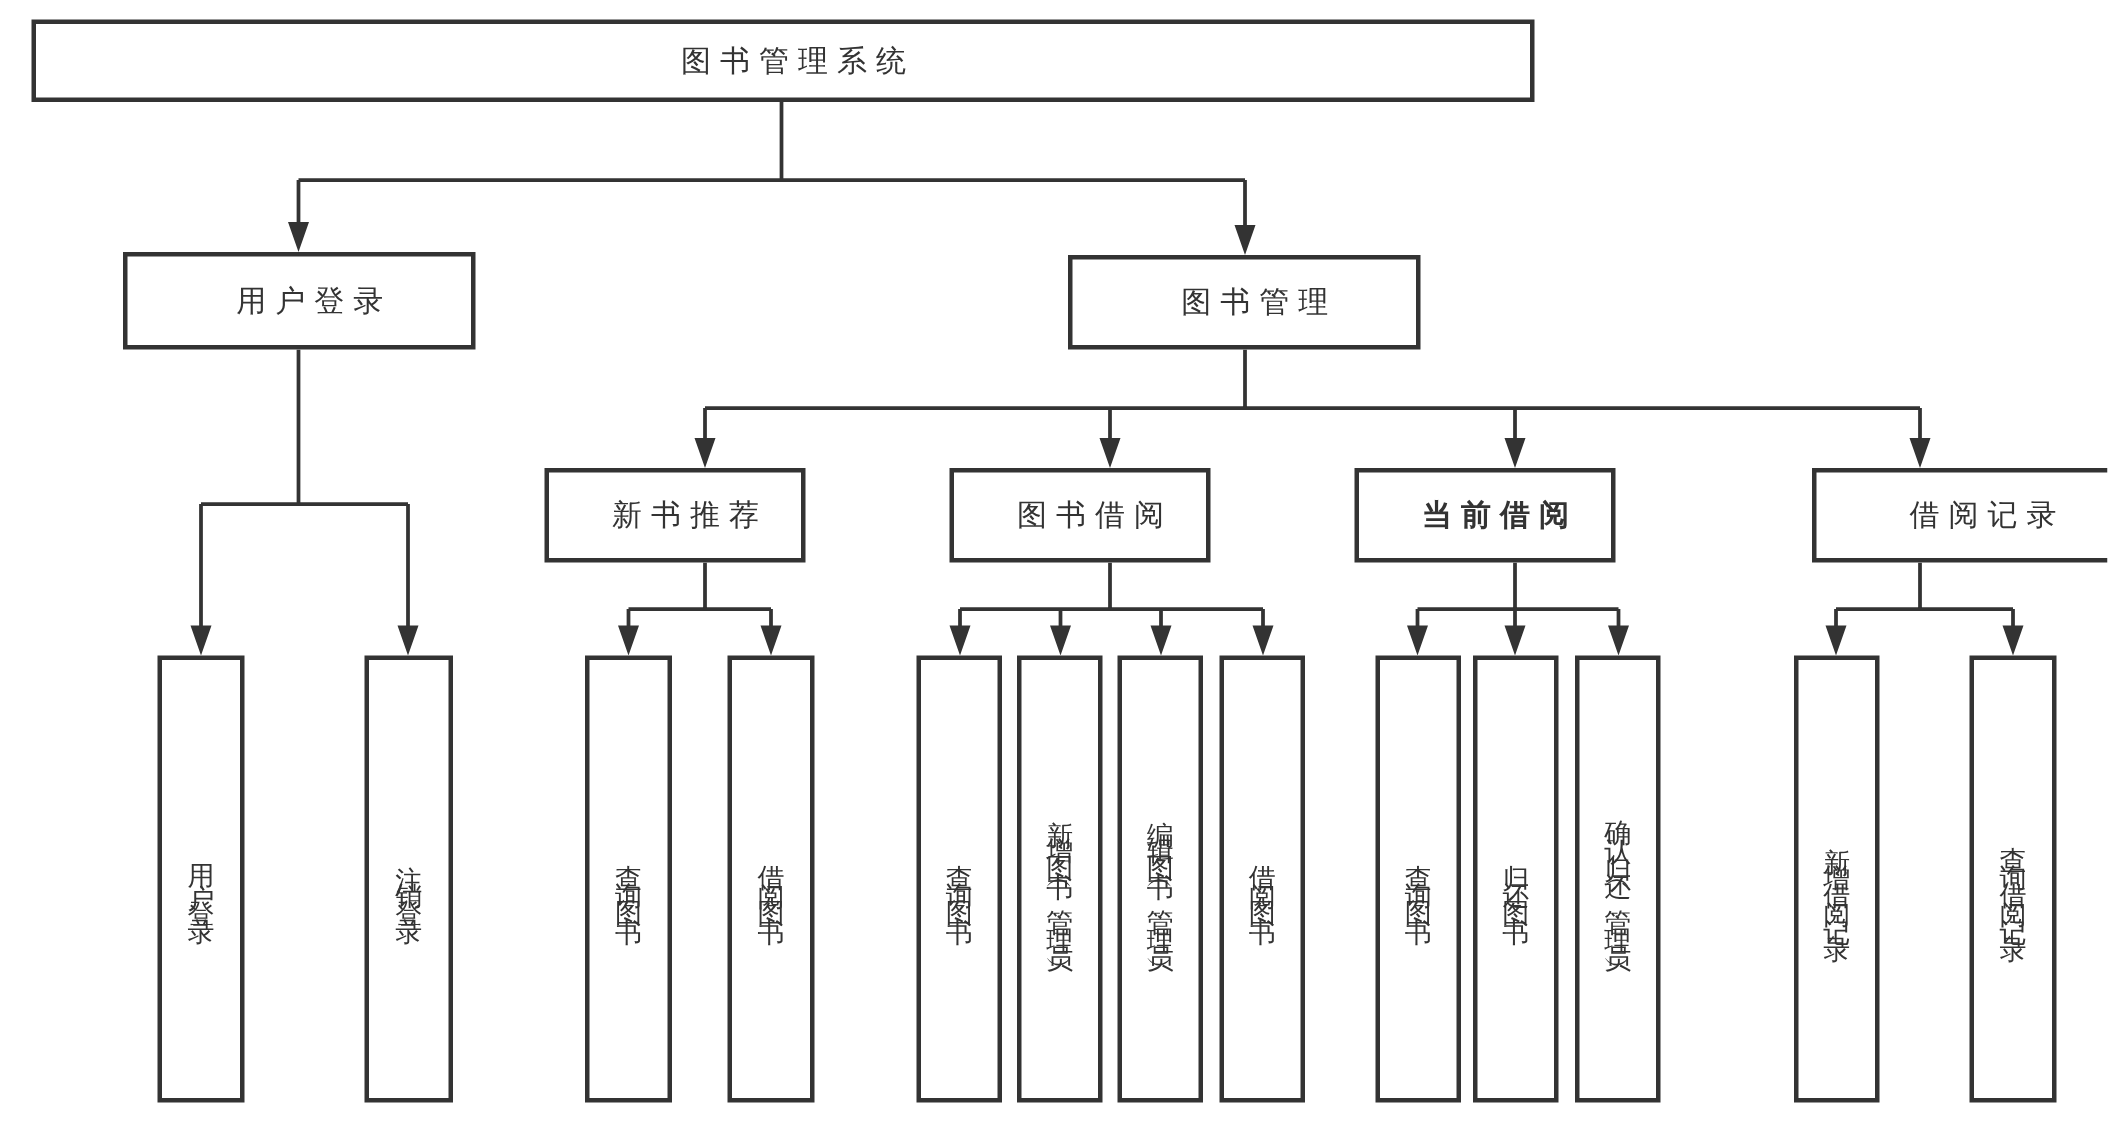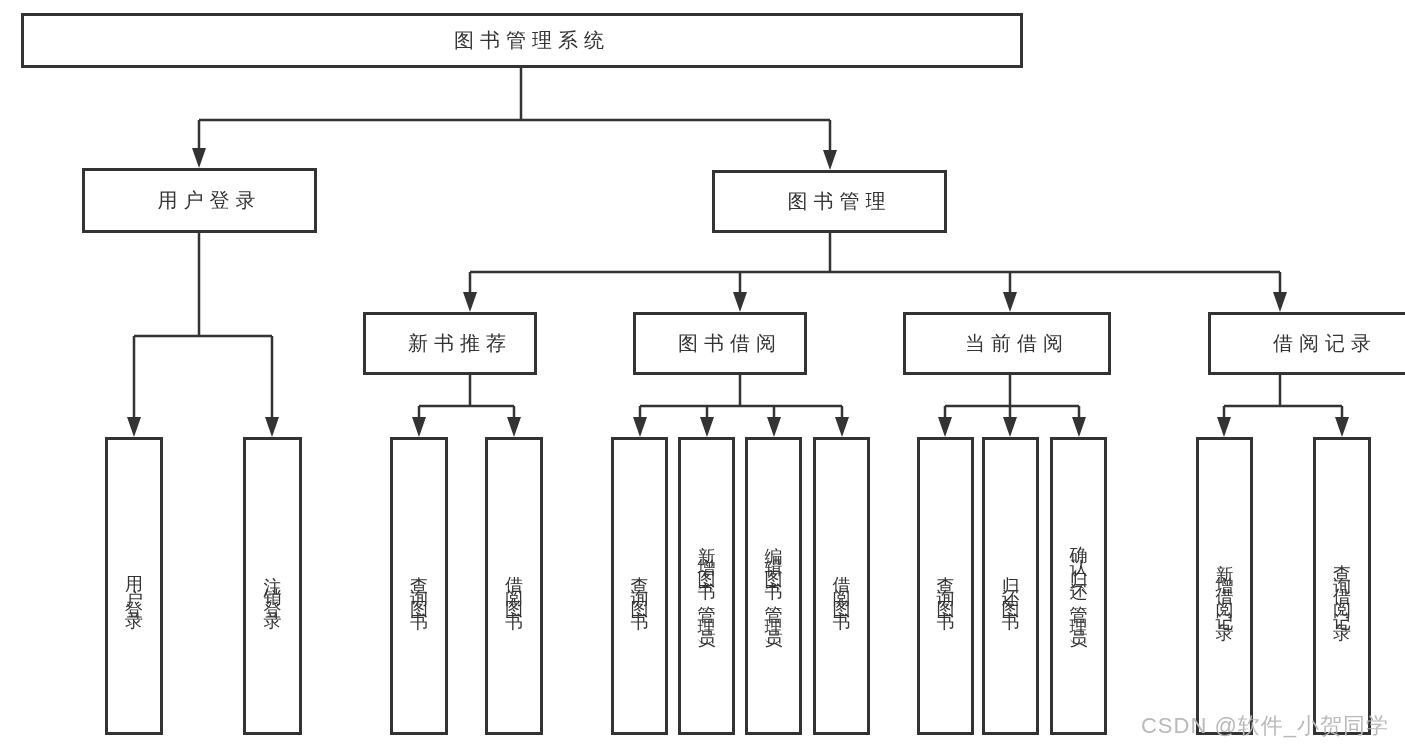--- a/index.html
+++ b/index.html
@@ -134,21 +134,21 @@
   <div class="hnode" style="left:712px; top:170px; width:235px; height:63px;text-align:right;">
     <span class="hlabel">图书管理</span>
   </div>
 
   <div class="hnode" style="left:363px; top:312px; width:174px; height:63px;">
     <span class="hlabel">新书推荐</span>
   </div>
   <div class="hnode" style="left:633px; top:312px; width:174px; height:63px;">
     <span class="hlabel">图书借阅</span>
   </div>
-  <div class="hnode" style="left:903px; top:312px; width:208px; height:63px;">
+  <div class="hnode" style="left:903px; top:312px; width:174px; height:63px;font-weight:bold;">
     <span class="hlabel">当前借阅</span>
   </div>
   <div class="hnode" style="left:1208px; top:312px; width:214px; height:63px;">
     <span class="hlabel">借阅记录</span>
   </div>
 
   <div class="leaf" style="left:105px; width:58px;">
     <span class="vtext">用户登录</span>
   </div>
   <div class="leaf" style="left:243px; width:59px;">
@@ -185,15 +185,14 @@
     <span class="vtext">确认归还（管理员）</span>
   </div>
 
   <div class="leaf" style="left:1196px; width:57px;">
     <span class="vtext">新增借阅记录</span>
   </div>
   <div class="leaf" style="left:1313px; width:58px;">
     <span class="vtext">查询借阅记录</span>
   </div>
 
-  <div class="watermark">CSDN @软件_小贺同学</div>
 
 </div>
 
 </body></html>

